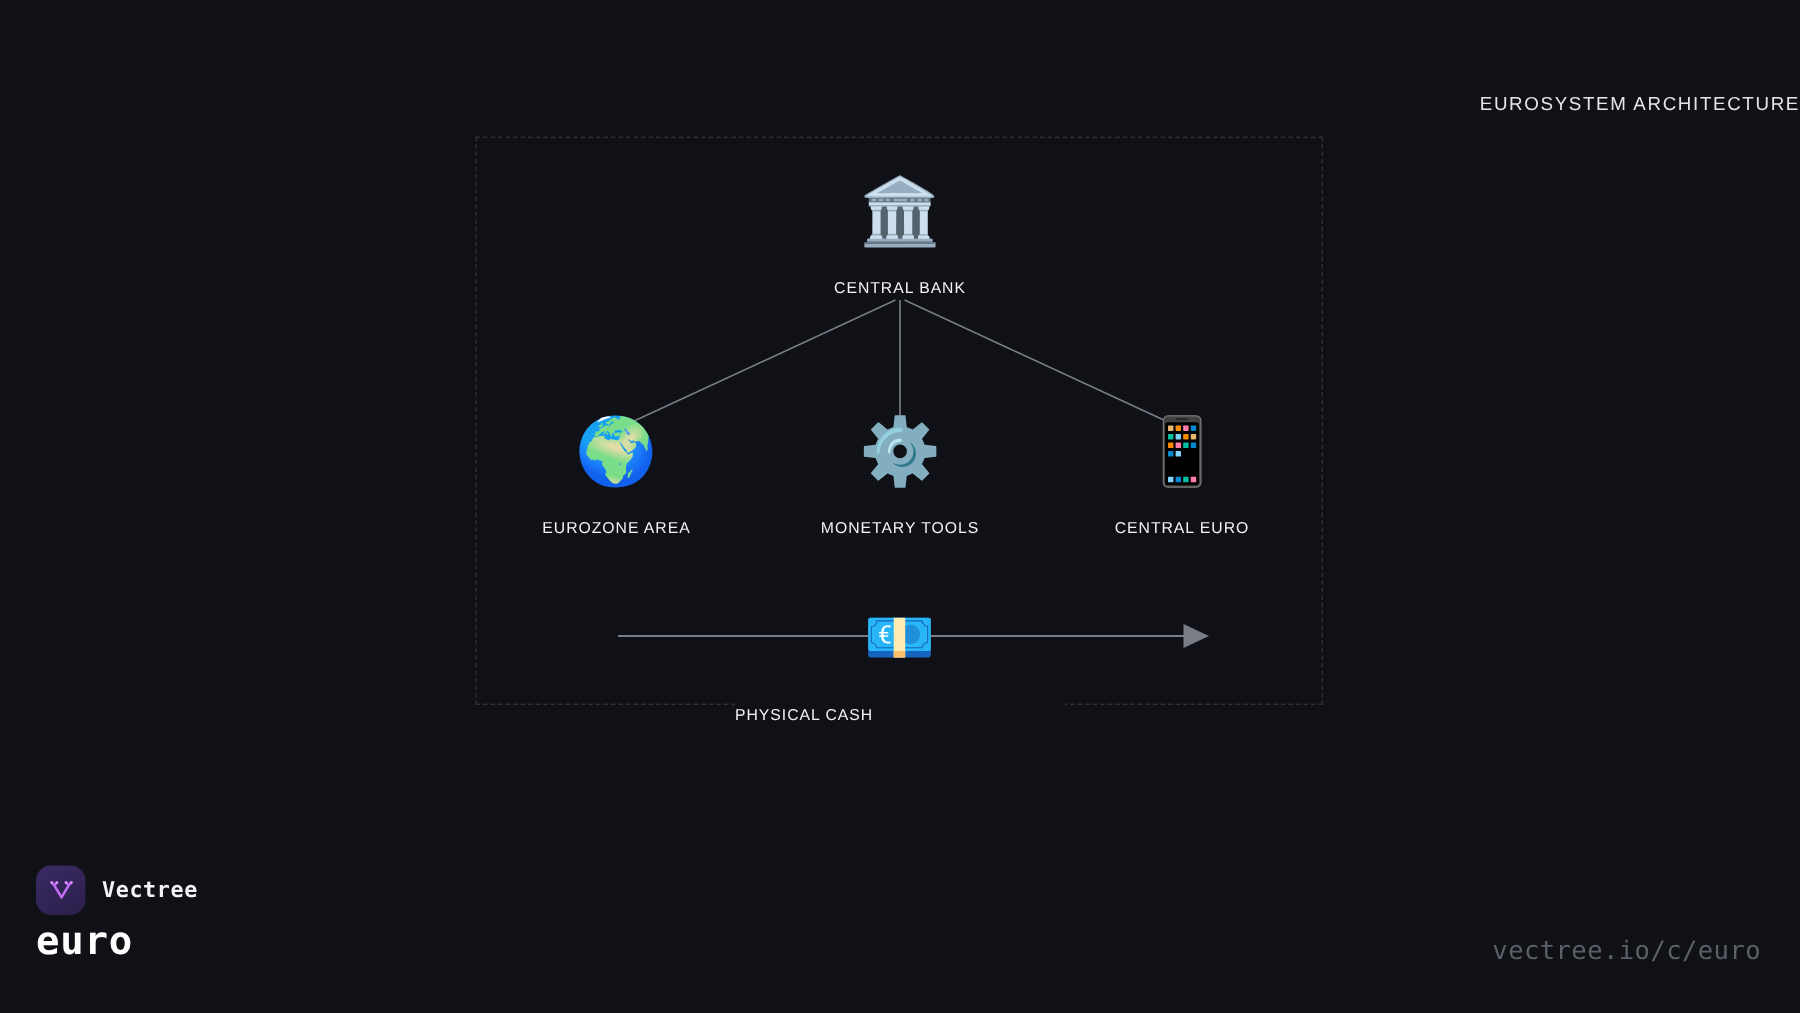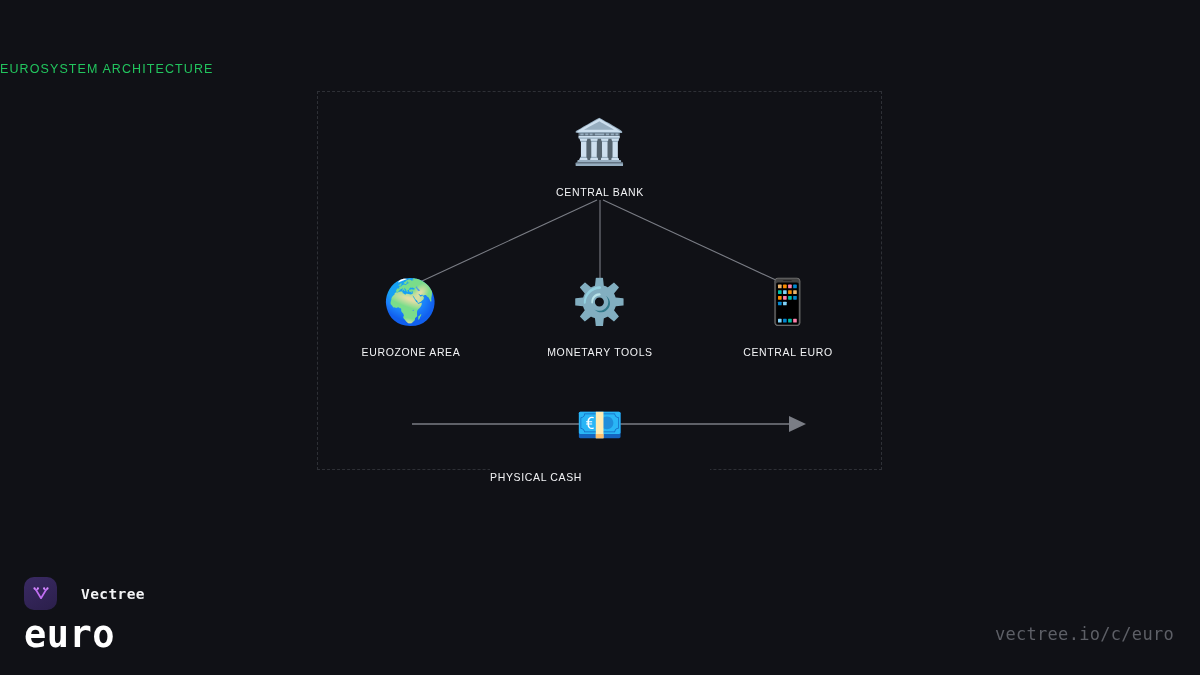--- a/index.html
+++ b/index.html
@@ -19,24 +19,24 @@
     position: absolute;
     inset: 0;
   }
 
   
   .diagram-title {
     position: absolute;
     left: 0;
     top: 62px;
     width: 1200px;
-    text-align: left;
+    text-align: right;
     font-size: 12.5px;
     letter-spacing: 1.1px;
-    color: #22c55e;
+    color: #e5e5e5;
     font-family: "Liberation Sans", sans-serif;
     white-space: nowrap;
   }
 
   
   .dashed-box {
     position: absolute;
     left: 317px;
     top: 91px;
     width: 565px;
@@ -114,21 +114,21 @@
     white-space: nowrap;
   }
 
   
   .brand {
     position: absolute;
     left: 24px;
     top: 577px;
     display: flex;
     align-items: center;
-    gap: 24px;
+    gap: 11px;
   }
   .brand-logo {
     width: 33px;
     height: 33px;
     border-radius: 10px;
     background: linear-gradient(150deg, #3a2a63 0%, #2b1f4b 100%);
     display: flex;
     align-items: center;
     justify-content: center;
     flex: none;
@@ -139,21 +139,21 @@
     font-weight: bold;
     color: #f2f3f5;
     letter-spacing: 0.4px;
     white-space: nowrap;
   }
   .page-slug {
     position: absolute;
     left: 24px;
     top: 613px;
     font-family: "DejaVu Sans Mono", monospace;
-    font-size: 37px;
+    font-size: 26px;
     font-weight: bold;
     color: #ffffff;
     letter-spacing: 0.5px;
     white-space: nowrap;
   }
   .footer-url {
     position: absolute;
     right: 26px;
     top: 624px;
     font-family: "DejaVu Sans Mono", monospace;

